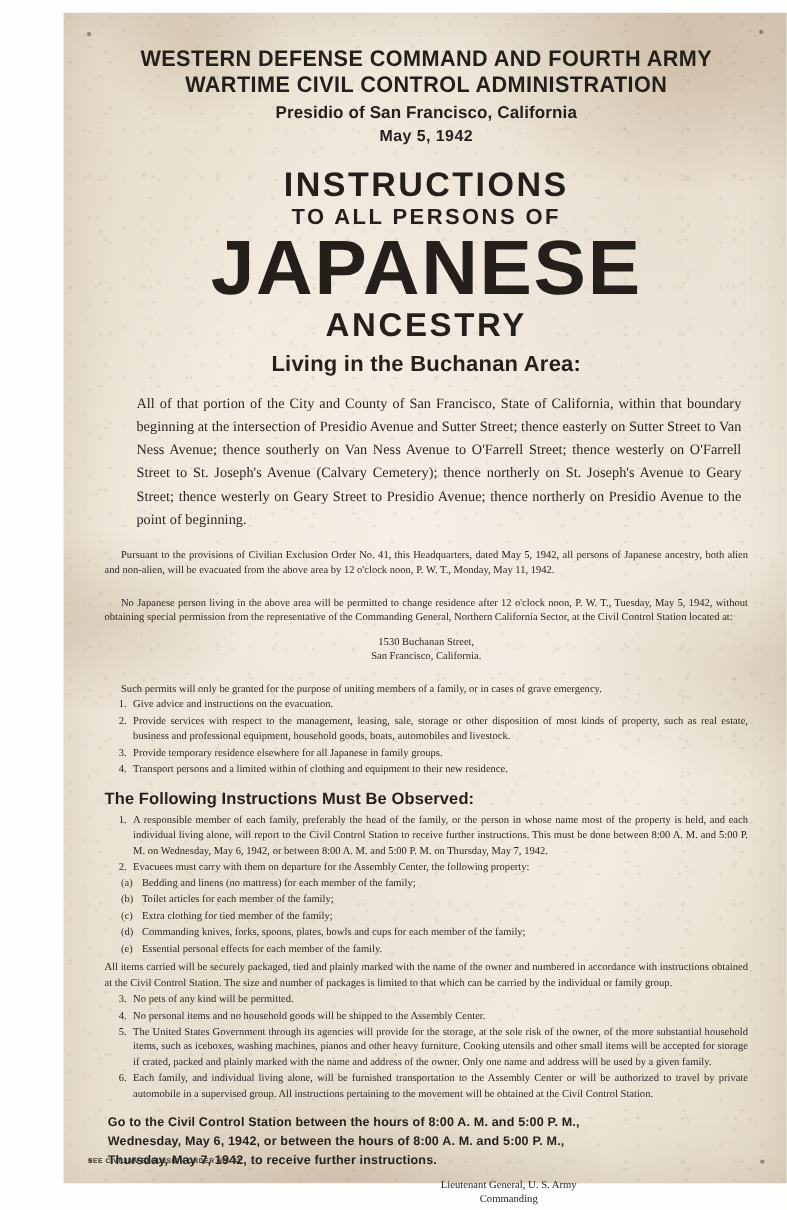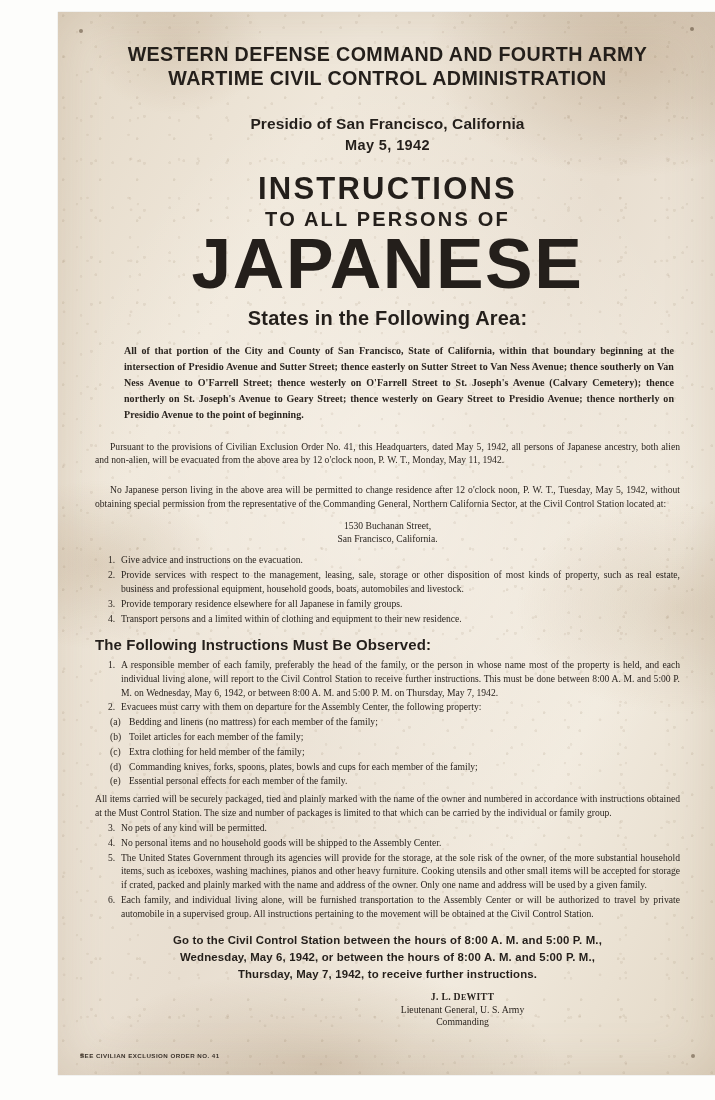--- a/index.html
+++ b/index.html
@@ -96,21 +96,21 @@
     letter-spacing: .4px;
     line-height: 1.16;
     margin: 0;
     transform: scaleX(.96);
   }
   .hdr-line1 { padding-top: 30px; }
 
   .hdr-place {
     font-size: 15.5px;
     letter-spacing: .1px;
-    margin: 25px 0 0 0;
+    margin: 4px 0 0 0;
     line-height: 1.1;
   }
   .hdr-date {
     font-size: 14.5px;
     letter-spacing: .4px;
     margin: 6px 0 0 0;
     line-height: 1.1;
   }
 
   .t-instructions {
@@ -141,22 +141,22 @@
   .t-living {
     font-size: 20px;
     letter-spacing: .2px;
     margin: 8px 0 0 0;
     line-height: 1.15;
   }
 
   
   .boundary {
     font-family: "Liberation Serif", serif;
-    font-weight: bold;
-    font-size: 10px;
+    font-weight: normal;
+    font-size: 13px;
     line-height: 1.62;
     text-align: justify;
     margin: 13px 21px 0 44px;
     color: #2b2520;
     letter-spacing: .05px;
   }
 
   
   .body {
     font-family: "Liberation Serif", serif;
@@ -209,21 +209,20 @@
     margin: 9px 0 2px 0;
     text-indent: 0;
     color: #241f1b;
   }
 
   .closing {
     font-family: "Liberation Sans Narrow", "Liberation Sans", sans-serif;
     font-weight: bold;
     font-size: 11.4px;
     line-height: 1.5;
-    text-align: center;
     letter-spacing: .15px;
     margin: 11px 18px 0 18px;
     color: #241f1b;
   }
 
   .sign {
     font-family: "Liberation Serif", serif;
     font-size: 9.7px;
     line-height: 1.32;
     text-align: center;
@@ -261,35 +260,37 @@
     <span class="pinhole br"></span>
 
     <div class="condensed hdr-line1">WESTERN DEFENSE COMMAND AND FOURTH ARMY</div>
     <div class="condensed hdr-line2">WARTIME CIVIL CONTROL ADMINISTRATION</div>
     <div class="condensed hdr-place">Presidio of San Francisco, California</div>
     <div class="condensed hdr-date">May 5, 1942</div>
 
     <div class="condensed t-instructions">INSTRUCTIONS</div>
     <div class="condensed t-toall">TO ALL PERSONS OF</div>
     <div class="condensed t-japanese">JAPANESE</div>
-    <div class="condensed t-living">States in the Following Area:</div>
+    <div class="condensed t-ancestry">ANCESTRY</div>
+    <div class="condensed t-living">Living in the Buchanan Area:</div>
 
     <div class="boundary">All of that portion of the City and County of San Francisco, State of California, within that boundary beginning at the intersection of Presidio Avenue and Sutter Street; thence easterly on Sutter Street to Van Ness Avenue; thence southerly on Van Ness Avenue to O'Farrell Street; thence westerly on O'Farrell Street to St. Joseph's Avenue (Calvary Cemetery); thence northerly on St. Joseph's Avenue to Geary Street; thence westerly on Geary Street to Presidio Avenue; thence northerly on Presidio Avenue to the point of beginning.</div>
 
     <div class="body">
 
       <p class="gap-top">Pursuant to the provisions of Civilian Exclusion Order No. 41, this Headquarters, dated May 5, 1942, all persons of Japanese ancestry, both alien and non-alien, will be evacuated from the above area by 12 o'clock noon, P. W. T., Monday, May 11, 1942.</p>
 
       <p>No Japanese person living in the above area will be permitted to change residence after 12 o'clock noon, P. W. T., Tuesday, May 5, 1942, without obtaining special permission from the representative of the Commanding General, Northern California Sector, at the Civil Control Station located at:</p>
 
       <p class="addr">
         <span>1530 Buchanan Street,</span><br>
         <span>San Francisco, California.</span>
       </p>
 
+      <p>Such permits will only be granted for the purpose of uniting members of a family, or in cases of grave emergency.</p>
 
 
       <ol class="numlist">
         <li class="li">
           <span class="mk">1.</span>
           <span class="tx">Give advice and instructions on the evacuation.</span>
         </li>
         <li class="li">
           <span class="mk">2.</span>
           <span class="tx">Provide services with respect to the management, leasing, sale, storage or other disposition of most kinds of property, such as real estate, business and professional equipment, household goods, boats, automobiles and livestock.</span>
@@ -321,33 +322,33 @@
         <li class="li li-letter">
           <span class="mk">(a)</span>
           <span class="tx">Bedding and linens (no mattress) for each member of the family;</span>
         </li>
         <li class="li li-letter">
           <span class="mk">(b)</span>
           <span class="tx">Toilet articles for each member of the family;</span>
         </li>
         <li class="li li-letter">
           <span class="mk">(c)</span>
-          <span class="tx">Extra clothing for held member of the family;</span>
+          <span class="tx">Extra clothing for tied member of the family;</span>
         </li>
         <li class="li li-letter">
           <span class="mk">(d)</span>
           <span class="tx">Commanding knives, forks, spoons, plates, bowls and cups for each member of the family;</span>
         </li>
         <li class="li li-letter">
           <span class="mk">(e)</span>
           <span class="tx">Essential personal effects for each member of the family.</span>
         </li>
       </ul>
 
-      <p class="noind" style="margin-top:4px">All items carried will be securely packaged, tied and plainly marked with the name of the owner and numbered in accordance with instructions obtained at the Must Control Station. The size and number of packages is limited to that which can be carried by the individual or family group.</p>
+      <p class="noind" style="margin-top:4px">All items carried will be securely packaged, tied and plainly marked with the name of the owner and numbered in accordance with instructions obtained at the Civil Control Station. The size and number of packages is limited to that which can be carried by the individual or family group.</p>
 
       <ol class="numlist">
         <li class="li">
           <span class="mk">3.</span>
           <span class="tx">No pets of any kind will be permitted.</span>
         </li>
         <li class="li">
           <span class="mk">4.</span>
           <span class="tx">No personal items and no household goods will be shipped to the Assembly Center.</span>
         </li>
@@ -362,21 +363,20 @@
       </ol>
     </div>
 
     <div class="closing">
       <span>Go to the Civil Control Station between the hours of 8:00 A. M. and 5:00 P. M.,</span><br>
       <span>Wednesday, May 6, 1942, or between the hours of 8:00 A. M. and 5:00 P. M.,</span><br>
       <span>Thursday, May 7, 1942, to receive further instructions.</span>
     </div>
 
     <div class="sign">
-      <div class="name"><span>J. L. D</span><span class="sm">E</span><span>WITT</span></div>
       <div>Lieutenant General, U. S. Army</div>
       <div>Commanding</div>
     </div>
 
     <div class="footer-note">SEE CIVILIAN EXCLUSION ORDER NO. 41</div>
 
   </div>
 </div>
 
 </body></html>

